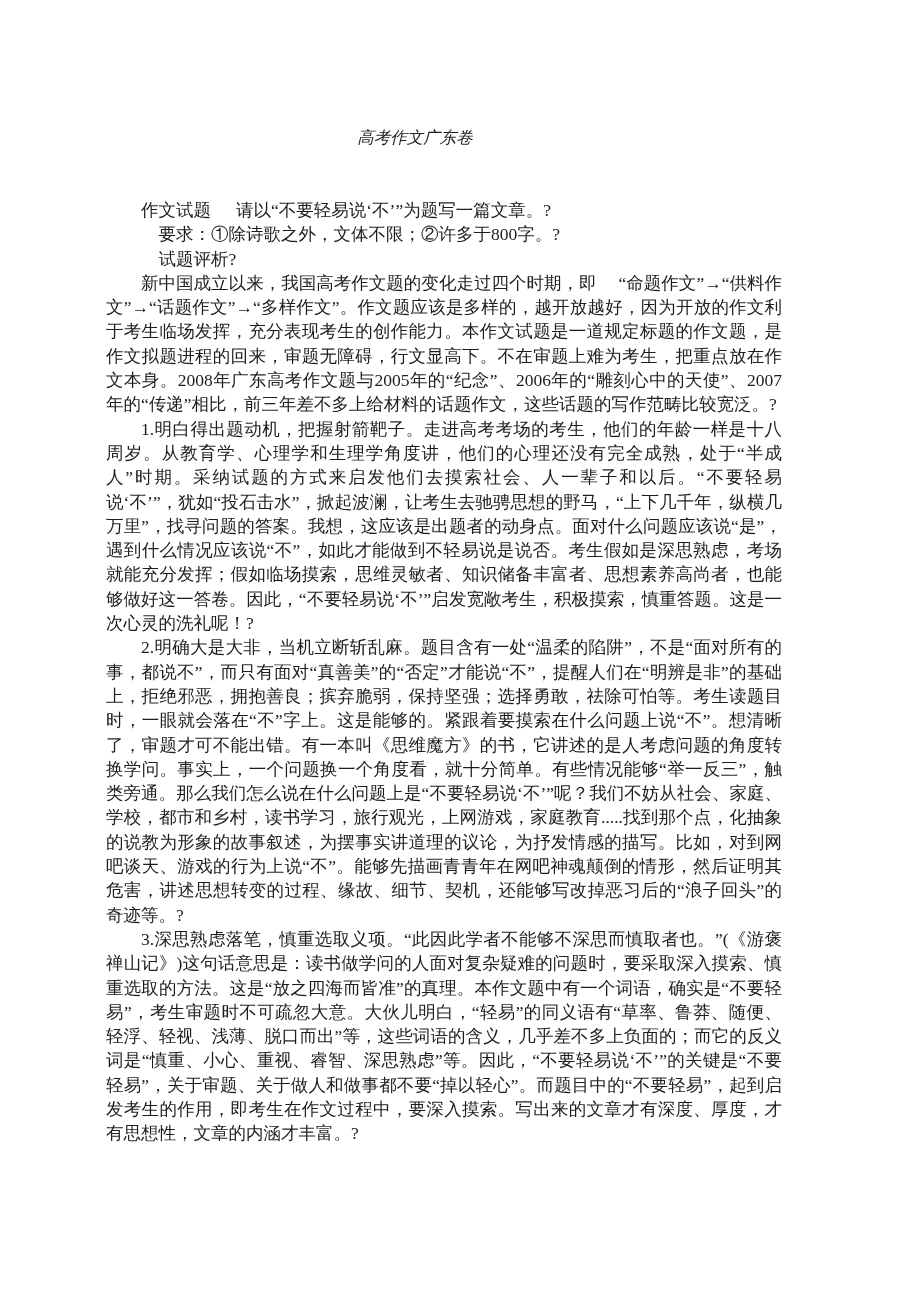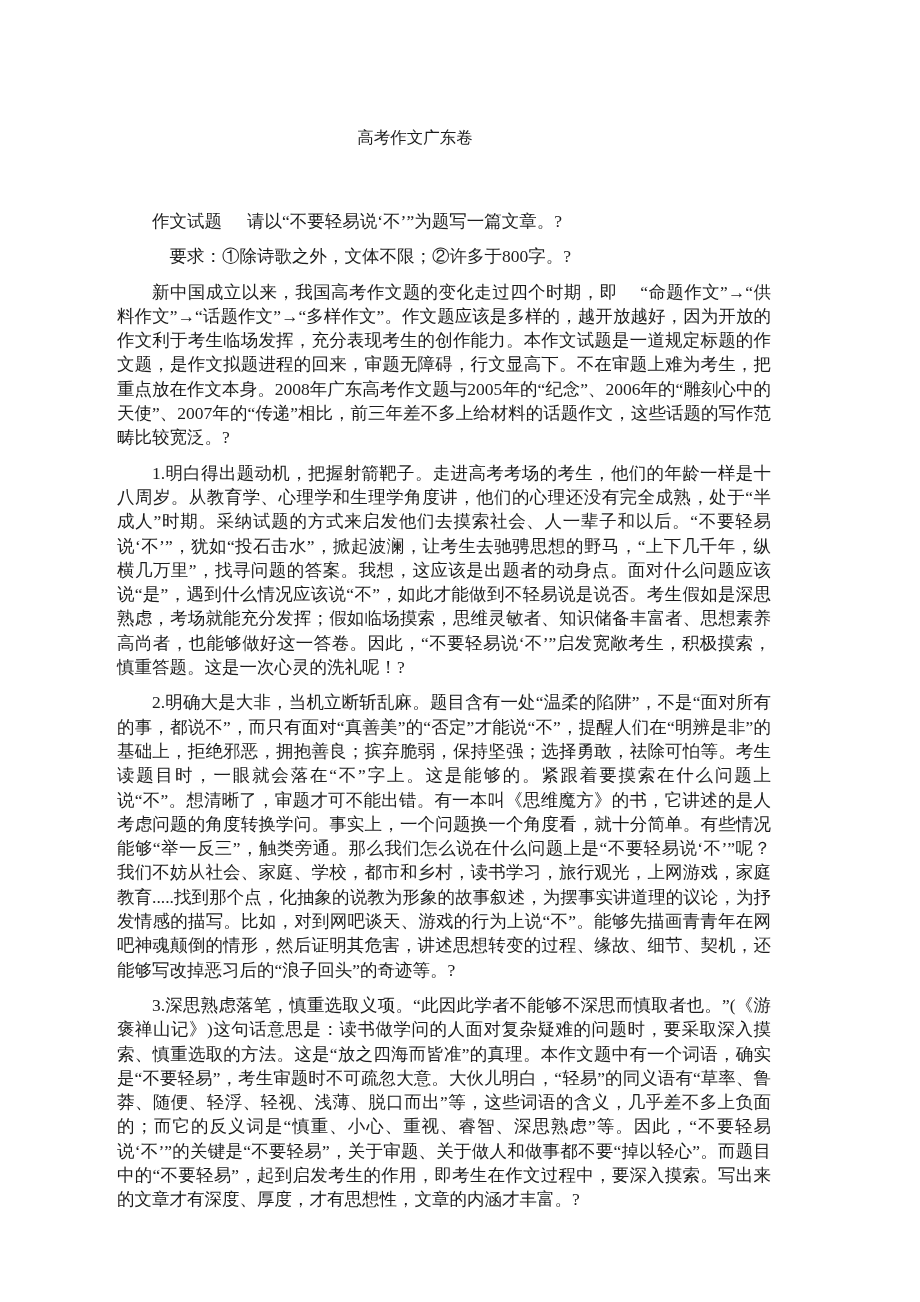--- a/index.html
+++ b/index.html
@@ -22,24 +22,25 @@
     top: 126px;
     width: 676px;
   }
   .doc-title {
     font-size: 16.5px;
     line-height: 24px;
     text-align: center;
     position: relative;
     left: -29px;
     white-space: pre;
+    font-style: italic;
   }
   .spacer { height: 48px; }
   p {
-    margin: 11px;
+    margin: 0;
     font-size: 17.5px;
     line-height: 24.3px;
     text-align: justify;
     text-justify: inter-ideograph;
     word-break: break-all;
     white-space: pre-wrap;
   }
   .q-line { text-indent: 2em; text-align: left; }
   .indent3 { text-indent: 3em; text-align: left; font-family: Liberation Serif, serif; }
   .para { text-indent: 2em; }
@@ -52,20 +53,21 @@
   <div class="content">
 
     <div class="doc-title">高考作文广东卷</div>
 
     <div class="spacer"></div>
 
     <p class="q-line"><span>作文试题</span><span class="q-gap"></span><span>请以“不要轻易说‘不’”为题写一篇文章。?</span></p>
 
     <p class="indent3">要求：①除诗歌之外，文体不限；②许多于800字。?</p>
 
+    <p class="indent3">试题评析?</p>
 
     <p class="para">新中国成立以来，我国高考作文题的变化走过四个时期，即　 “命题作文”→“供料作文”→“话题作文”→“多样作文”。作文题应该是多样的，越开放越好，因为开放的作文利于考生临场发挥，充分表现考生的创作能力。本作文试题是一道规定标题的作文题，是作文拟题进程的回来，审题无障碍，行文显高下。不在审题上难为考生，把重点放在作文本身。2008年广东高考作文题与2005年的“纪念”、2006年的“雕刻心中的天使”、2007年的“传递”相比，前三年差不多上给材料的话题作文，这些话题的写作范畴比较宽泛。?</p>
 
 
     <p class="para">1.明白得出题动机，把握射箭靶子。走进高考考场的考生，他们的年龄一样是十八周岁。从教育学、心理学和生理学角度讲，他们的心理还没有完全成熟，处于“半成人”时期。采纳试题的方式来启发他们去摸索社会、人一辈子和以后。“不要轻易说‘不’”，犹如“投石击水”，掀起波澜，让考生去驰骋思想的野马，“上下几千年，纵横几万里”，找寻问题的答案。我想，这应该是出题者的动身点。面对什么问题应该说“是”，遇到什么情况应该说“不”，如此才能做到不轻易说是说否。考生假如是深思熟虑，考场就能充分发挥；假如临场摸索，思维灵敏者、知识储备丰富者、思想素养高尚者，也能够做好这一答卷。因此，“不要轻易说‘不’”启发宽敞考生，积极摸索，慎重答题。这是一次心灵的洗礼呢！?</p>
 
     <p class="para">2.明确大是大非，当机立断斩乱麻。题目含有一处“温柔的陷阱”，不是“面对所有的事，都说不”，而只有面对“真善美”的“否定”才能说“不”，提醒人们在“明辨是非”的基础上，拒绝邪恶，拥抱善良；摈弃脆弱，保持坚强；选择勇敢，祛除可怕等。考生读题目时，一眼就会落在“不”字上。这是能够的。紧跟着要摸索在什么问题上说“不”。想清晰了，审题才可不能出错。有一本叫《思维魔方》的书，它讲述的是人考虑问题的角度转换学问。事实上，一个问题换一个角度看，就十分简单。有些情况能够“举一反三”，触类旁通。那么我们怎么说在什么问题上是“不要轻易说‘不’”呢？我们不妨从社会、家庭、学校，都市和乡村，读书学习，旅行观光，上网游戏，家庭教育.....找到那个点，化抽象的说教为形象的故事叙述，为摆事实讲道理的议论，为抒发情感的描写。比如，对到网吧谈天、游戏的行为上说“不”。能够先描画青青年在网吧神魂颠倒的情形，然后证明其危害，讲述思想转变的过程、缘故、细节、契机，还能够写改掉恶习后的“浪子回头”的奇迹等。?</p>
 
     <p class="para">3.深思熟虑落笔，慎重选取义项。“此因此学者不能够不深思而慎取者也。”(《游褒禅山记》)这句话意思是：读书做学问的人面对复杂疑难的问题时，要采取深入摸索、慎重选取的方法。这是“放之四海而皆准”的真理。本作文题中有一个词语，确实是“不要轻易”，考生审题时不可疏忽大意。大伙儿明白，“轻易”的同义语有“草率、鲁莽、随便、轻浮、轻视、浅薄、脱口而出”等，这些词语的含义，几乎差不多上负面的；而它的反义词是“慎重、小心、重视、睿智、深思熟虑”等。因此，“不要轻易说‘不’”的关键是“不要轻易”，关于审题、关于做人和做事都不要“掉以轻心”。而题目中的“不要轻易”，起到启发考生的作用，即考生在作文过程中，要深入摸索。写出来的文章才有深度、厚度，才有思想性，文章的内涵才丰富。?</p>
 

